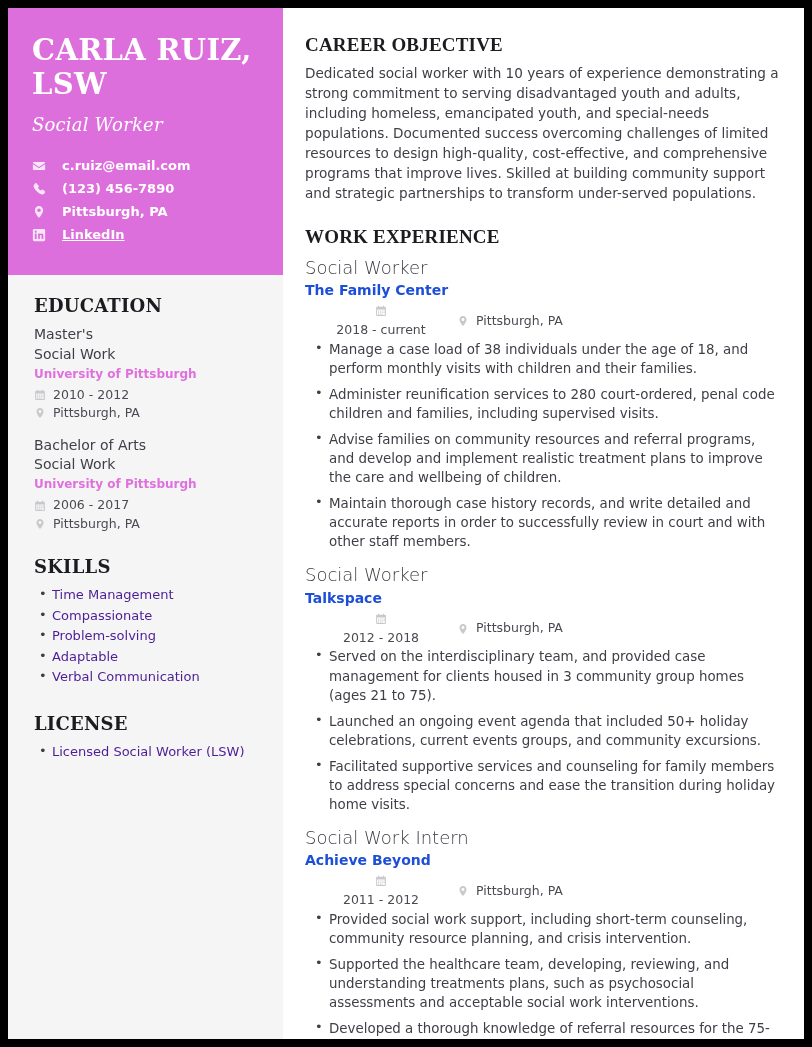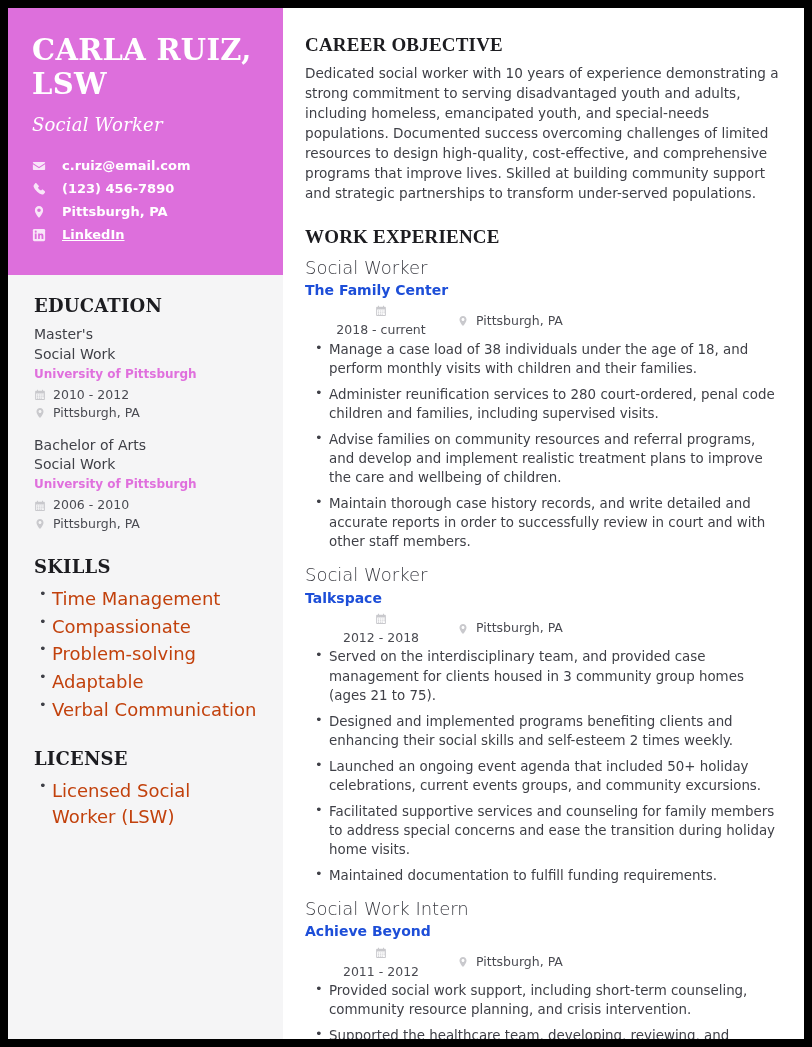--- a/index.html
+++ b/index.html
@@ -132,22 +132,22 @@
     width: 12px; height: 12px; flex: 0 0 12px;
     display: flex; align-items: center; justify-content: center;
     color: #c9c9cd;
   }
   .meta-row .ico svg { display: block; }
 
   .bullets { list-style: none; margin-top: 2px; }
   .bullets li {
     position: relative;
     padding-left: 18px;
-    font-size: 18px;
-    color: #c2410c;
+    font-size: 13px;
+    color: #4c1d95;
     line-height: 1.42;
     margin-bottom: 2px;
   }
   .bullets li::before {
     content: "\2022";
     position: absolute;
     left: 5px;
     top: -1px;
     color: #3f4047;
     font-size: 13px;
@@ -306,21 +306,21 @@
       <div class="edu-block">
         <div class="edu-degree">Bachelor of Arts</div>
         <div class="edu-field">Social Work</div>
         <div class="edu-school">University of Pittsburgh</div>
         <div class="meta-row">
           <span class="ico">
             <svg width="12" height="12" viewBox="0 0 16 16" fill="currentColor">
               <path d="M4 1v1.4H2.6c-.6 0-1.1.5-1.1 1.1v10c0 .6.5 1.1 1.1 1.1h10.8c.6 0 1.1-.5 1.1-1.1v-10c0-.6-.5-1.1-1.1-1.1H12V1h-1.3v1.4H5.3V1H4zm-1.2 5.1h10.4v7.2H2.8V6.1zm1.1 1.2v1.3h1.4V7.3H3.9zm2.5 0v1.3h1.4V7.3H6.4zm2.5 0v1.3h1.4V7.3H8.9zm2.5 0v1.3h1.4V7.3h-1.4zM3.9 9.6v1.3h1.4V9.6H3.9zm2.5 0v1.3h1.4V9.6H6.4zm2.5 0v1.3h1.4V9.6H8.9zm2.5 0v1.3h1.4V9.6h-1.4zM3.9 11.8v1.3h1.4v-1.3H3.9zm2.5 0v1.3h1.4v-1.3H6.4zm2.5 0v1.3h1.4v-1.3H8.9z"></path>
             </svg>
           </span>
-          <span>2006 - 2010</span>
+          <span>2006 - 2017</span>
         </div>
         <div class="meta-row">
           <span class="ico">
             <svg width="12" height="12" viewBox="0 0 16 16" fill="currentColor">
               <path d="M8 1.2c-2.6 0-4.7 2.1-4.7 4.7 0 3.4 4.1 8.2 4.3 8.4.2.25.6.25.8 0 .2-.2 4.3-5 4.3-8.4 0-2.6-2.1-4.7-4.7-4.7zm0 6.7c-1.1 0-2-.9-2-2s.9-2 2-2 2 .9 2 2-.9 2-2 2z"></path>
             </svg>
           </span>
           <span>Pittsburgh, PA</span>
         </div>
       </div>
@@ -394,24 +394,22 @@
           <span class="ico">
             <svg width="12" height="12" viewBox="0 0 16 16" fill="currentColor">
               <path d="M8 1.2c-2.6 0-4.7 2.1-4.7 4.7 0 3.4 4.1 8.2 4.3 8.4.2.25.6.25.8 0 .2-.2 4.3-5 4.3-8.4 0-2.6-2.1-4.7-4.7-4.7zm0 6.7c-1.1 0-2-.9-2-2s.9-2 2-2 2 .9 2 2-.9 2-2 2z"></path>
             </svg>
           </span>
           <span>Pittsburgh, PA</span>
         </div>
       </div>
       <ul class="job-bullets">
         <li>Served on the interdisciplinary team, and provided case management for clients housed in 3 community group homes (ages 21 to 75).</li>
-        <li>Designed and implemented programs benefiting clients and enhancing their social skills and self-esteem 2 times weekly.</li>
         <li>Launched an ongoing event agenda that included 50+ holiday celebrations, current events groups, and community excursions.</li>
         <li>Facilitated supportive services and counseling for family members to address special concerns and ease the transition during holiday home visits.</li>
-        <li>Maintained documentation to fulfill funding requirements.</li>
       </ul>
     </div>
 
     <div class="job-entry">
       <div class="job-title">Social Work Intern</div>
       <div class="job-company">Achieve Beyond</div>
       <div class="job-meta">
         <div class="meta-row meta-date">
           <span class="ico">
             <svg width="12" height="12" viewBox="0 0 16 16" fill="currentColor">

